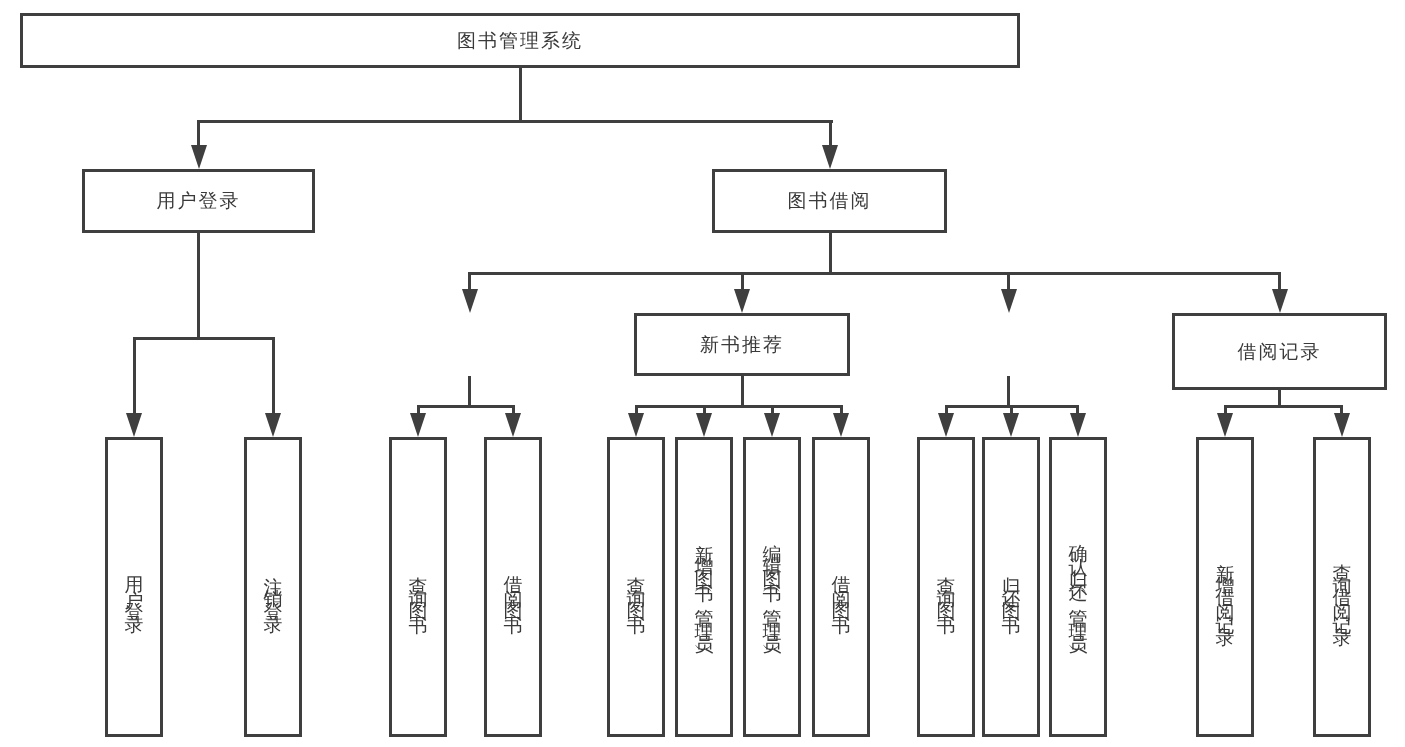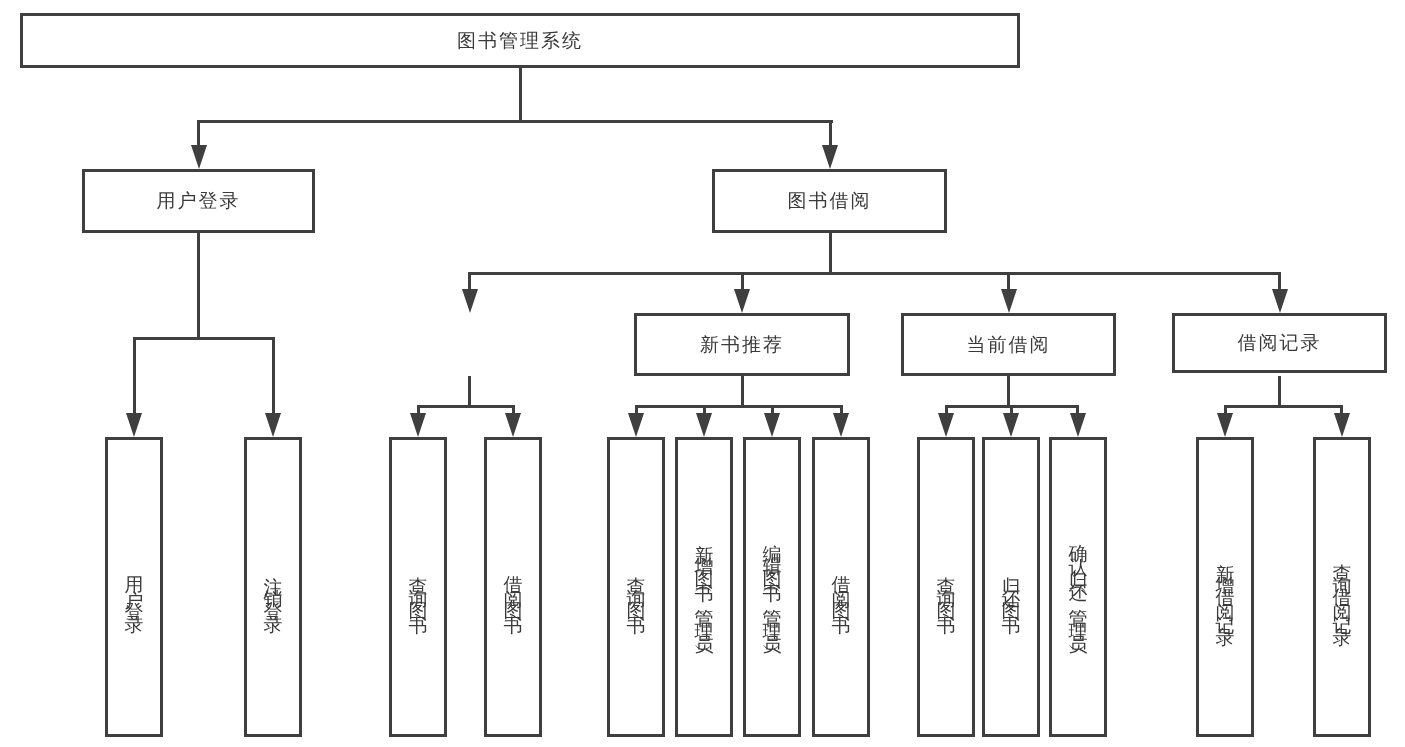--- a/index.html
+++ b/index.html
@@ -102,24 +102,21 @@
   <div class="box h" style="left:82px;top:169px;width:233px;height:64px">
     <span>用户登录</span>
   </div>
   <div class="box h" style="left:712px;top:169px;width:235px;height:64px">
     <span>图书借阅</span>
   </div>
 
   <div class="box h" style="left:634px;top:313px;width:216px;height:63px">
     <span>新书推荐</span>
   </div>
-  <div class="box h" style="left:901px;top:313px;width:215px;height:63px">
-    <span>当前借阅</span>
-  </div>
-  <div class="box h" style="left:1172px;top:313px;width:215px;height:60px">
+  <div class="box h" style="left:1172px;top:313px;width:215px;height:77px">
     <span>借阅记录</span>
   </div>
 
   <div class="box v" style="left:105px;top:437px;width:58px;height:300px">
     <span>用户登录</span>
   </div>
   <div class="box v" style="left:244px;top:437px;width:58px;height:300px">
     <span>注销登录</span>
   </div>
 

